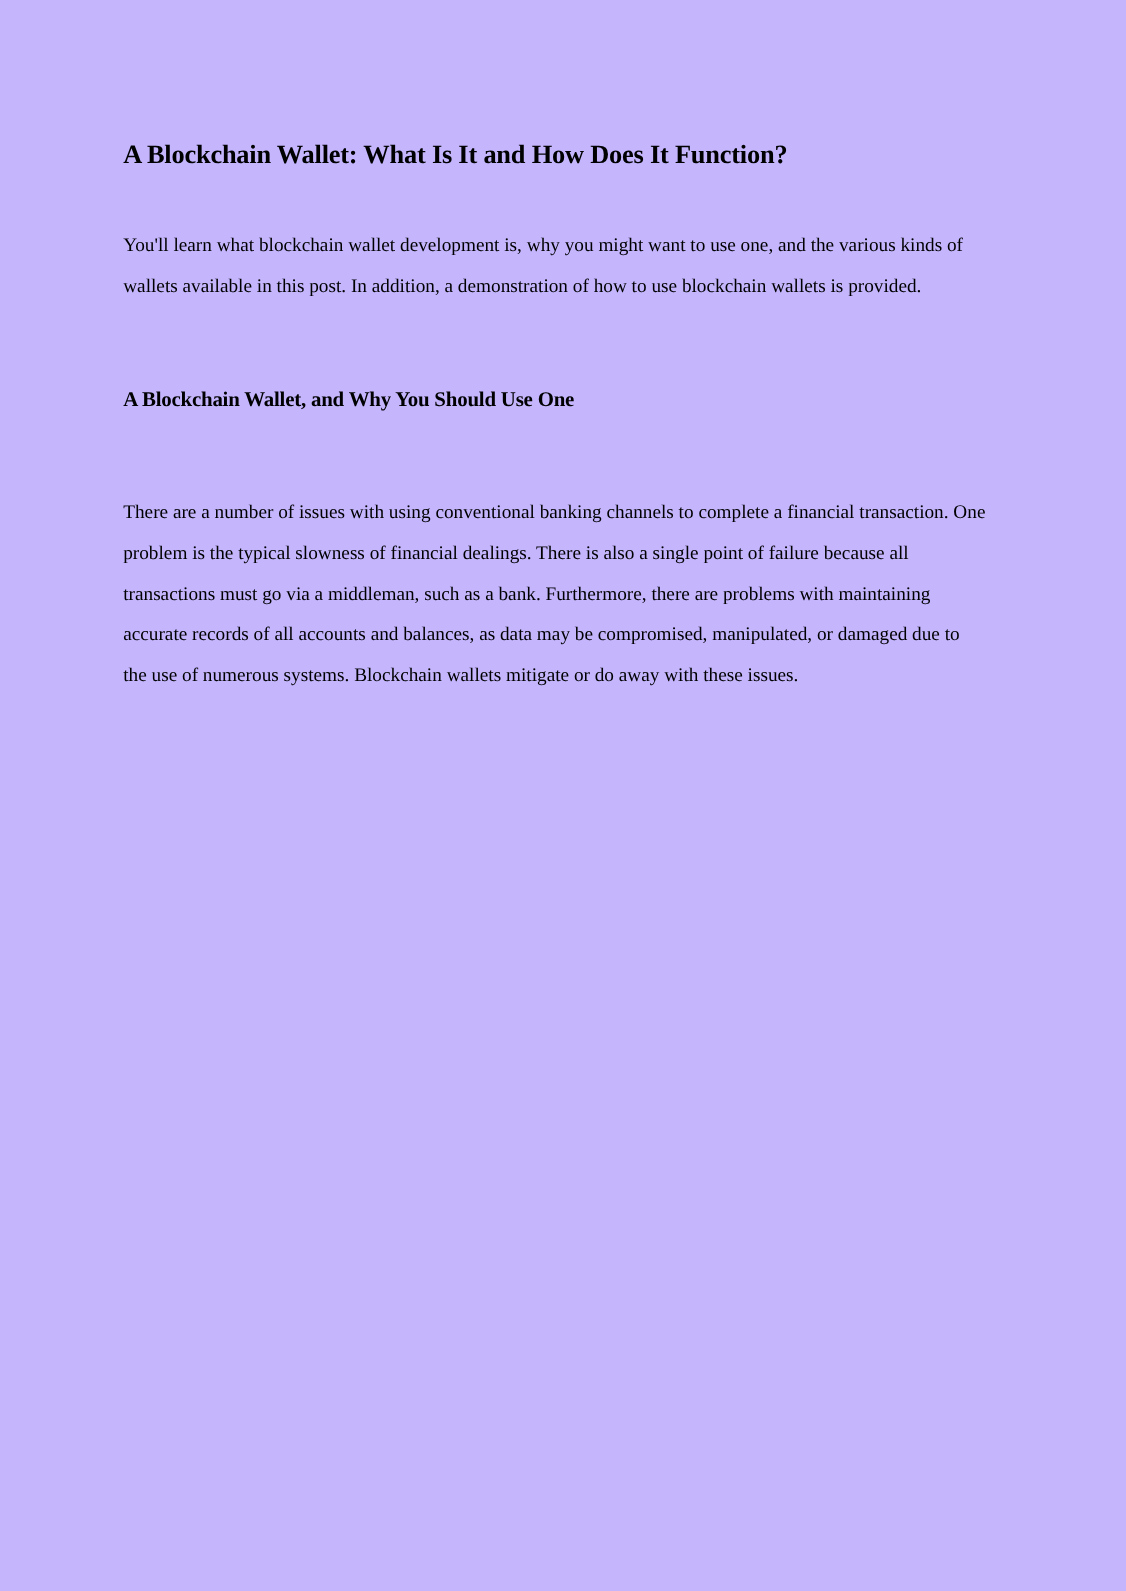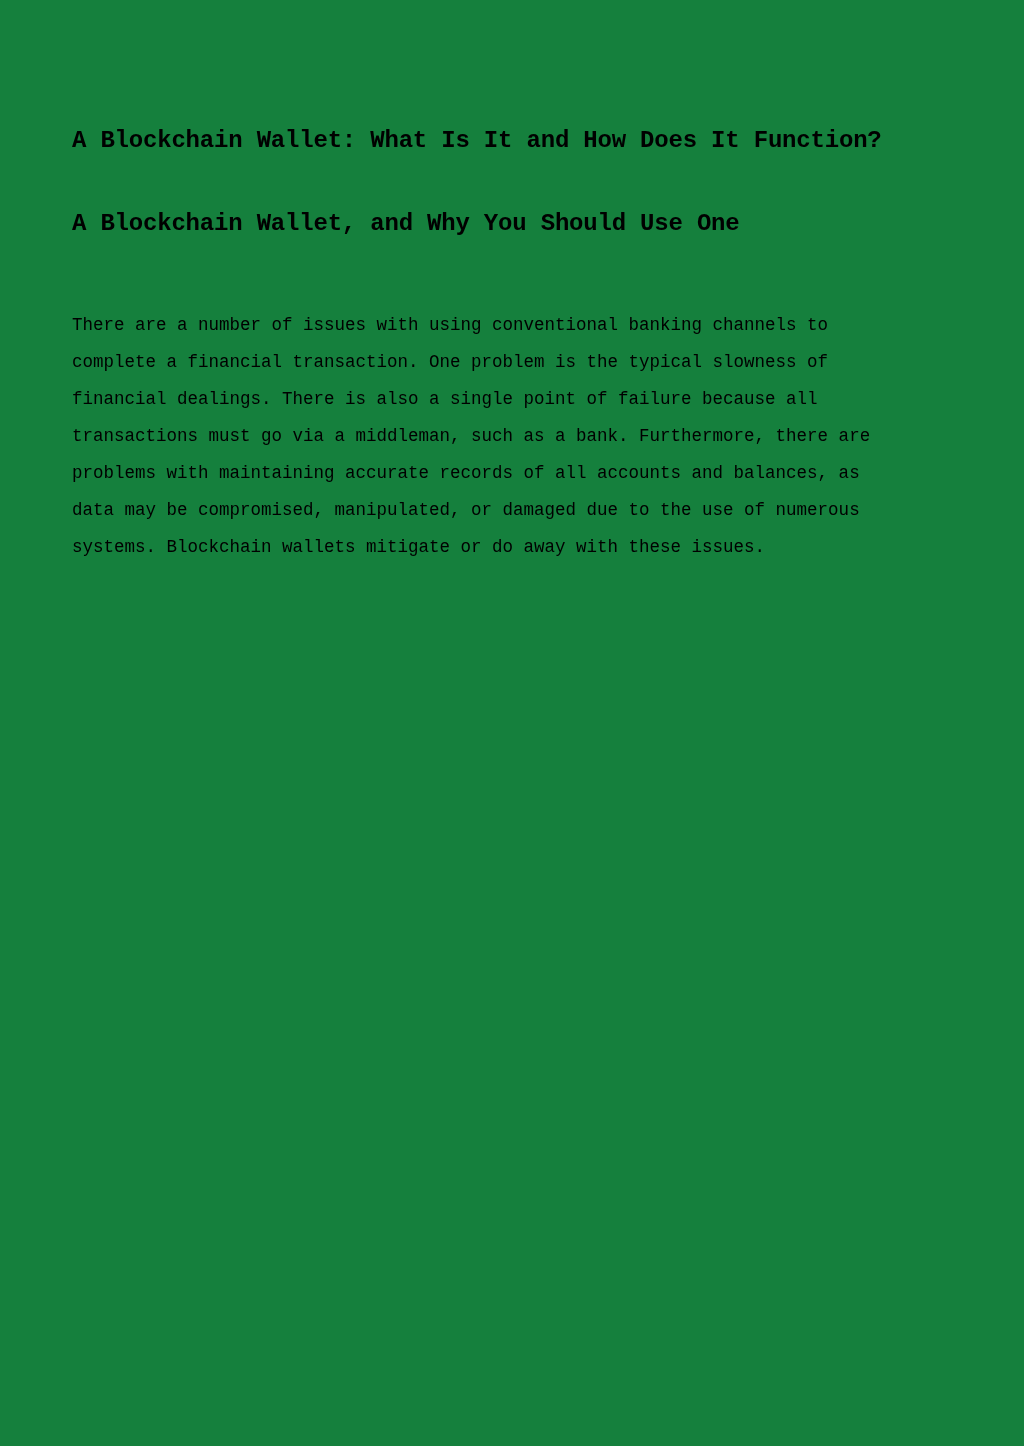--- a/index.html
+++ b/index.html
@@ -5,54 +5,55 @@
   html, body {
     margin: 0;
     padding: 0;
     background: #ffffff;
   }
   .page {
     position: relative;
     width: 1024px;
     height: 1446px;
     margin: 0 auto;
-    background: #15803d;
+    background: #c4b5fd;
     box-sizing: border-box;
-    padding: 121px 127px 0 72px;
+    padding: 121px 127px 0 112px;
     color: #000000;
-    font-family: Liberation Mono, monospace;
+    font-family: Liberation Serif, serif;
     overflow: hidden;
   }
   .doc-title {
     font-size: 24px;
     font-weight: 700;
     line-height: 40px;
     letter-spacing: -0.2px;
     margin: 0 0 43px 0;
   }
   .doc-para {
     font-size: 17.5px;
     font-weight: 400;
     line-height: 37px;
     margin: 0;
   }
   .doc-para.after-gap-1 { margin-bottom: 62px; }
   .doc-para.after-gap-2 { margin-bottom: 66px; }
   .doc-heading {
-    font-size: 24px;
+    font-size: 19px;
     font-weight: 700;
     line-height: 40px;
     letter-spacing: -0.2px;
     margin: 0 0 63px 0;
   }
 </style>
 </head>
 <body>
 
 <main class="page">
   <h1 class="doc-title">A Blockchain Wallet: What Is It and How Does It Function?</h1>
 
 
+  <p class="doc-para after-gap-2">You'll learn what blockchain wallet development is, why you might want to use one, and the various kinds of wallets available in this post. In addition, a demonstration of how to use blockchain wallets is provided.</p>
 
   <h2 class="doc-heading">A Blockchain Wallet, and Why You Should Use One</h2>
 
   <p class="doc-para">There are a number of issues with using conventional banking channels to complete a financial transaction. One problem is the typical slowness of financial dealings. There is also a single point of failure because all transactions must go via a middleman, such as a bank. Furthermore, there are problems with maintaining accurate records of all accounts and balances, as data may be compromised, manipulated, or damaged due to the use of numerous systems. Blockchain wallets mitigate or do away with these issues.</p>
 </main>
 
 </body></html>

